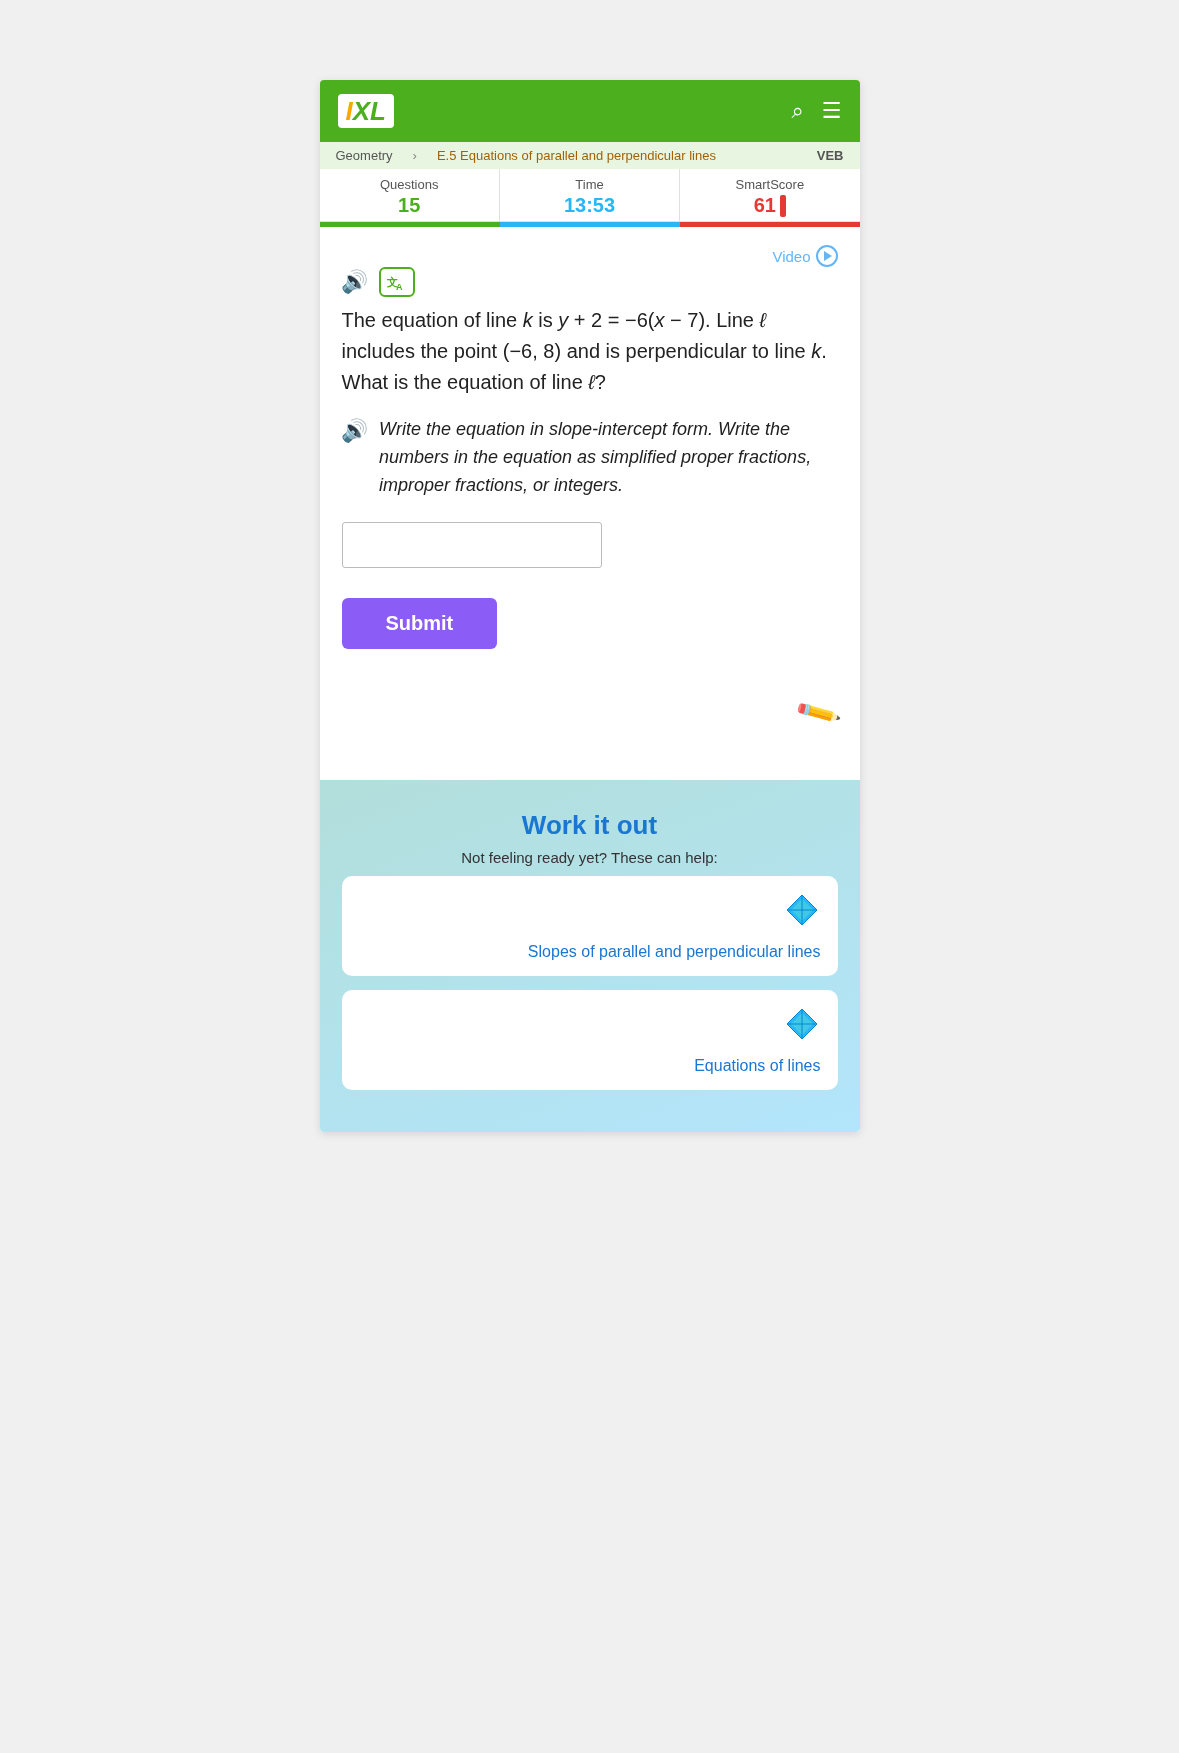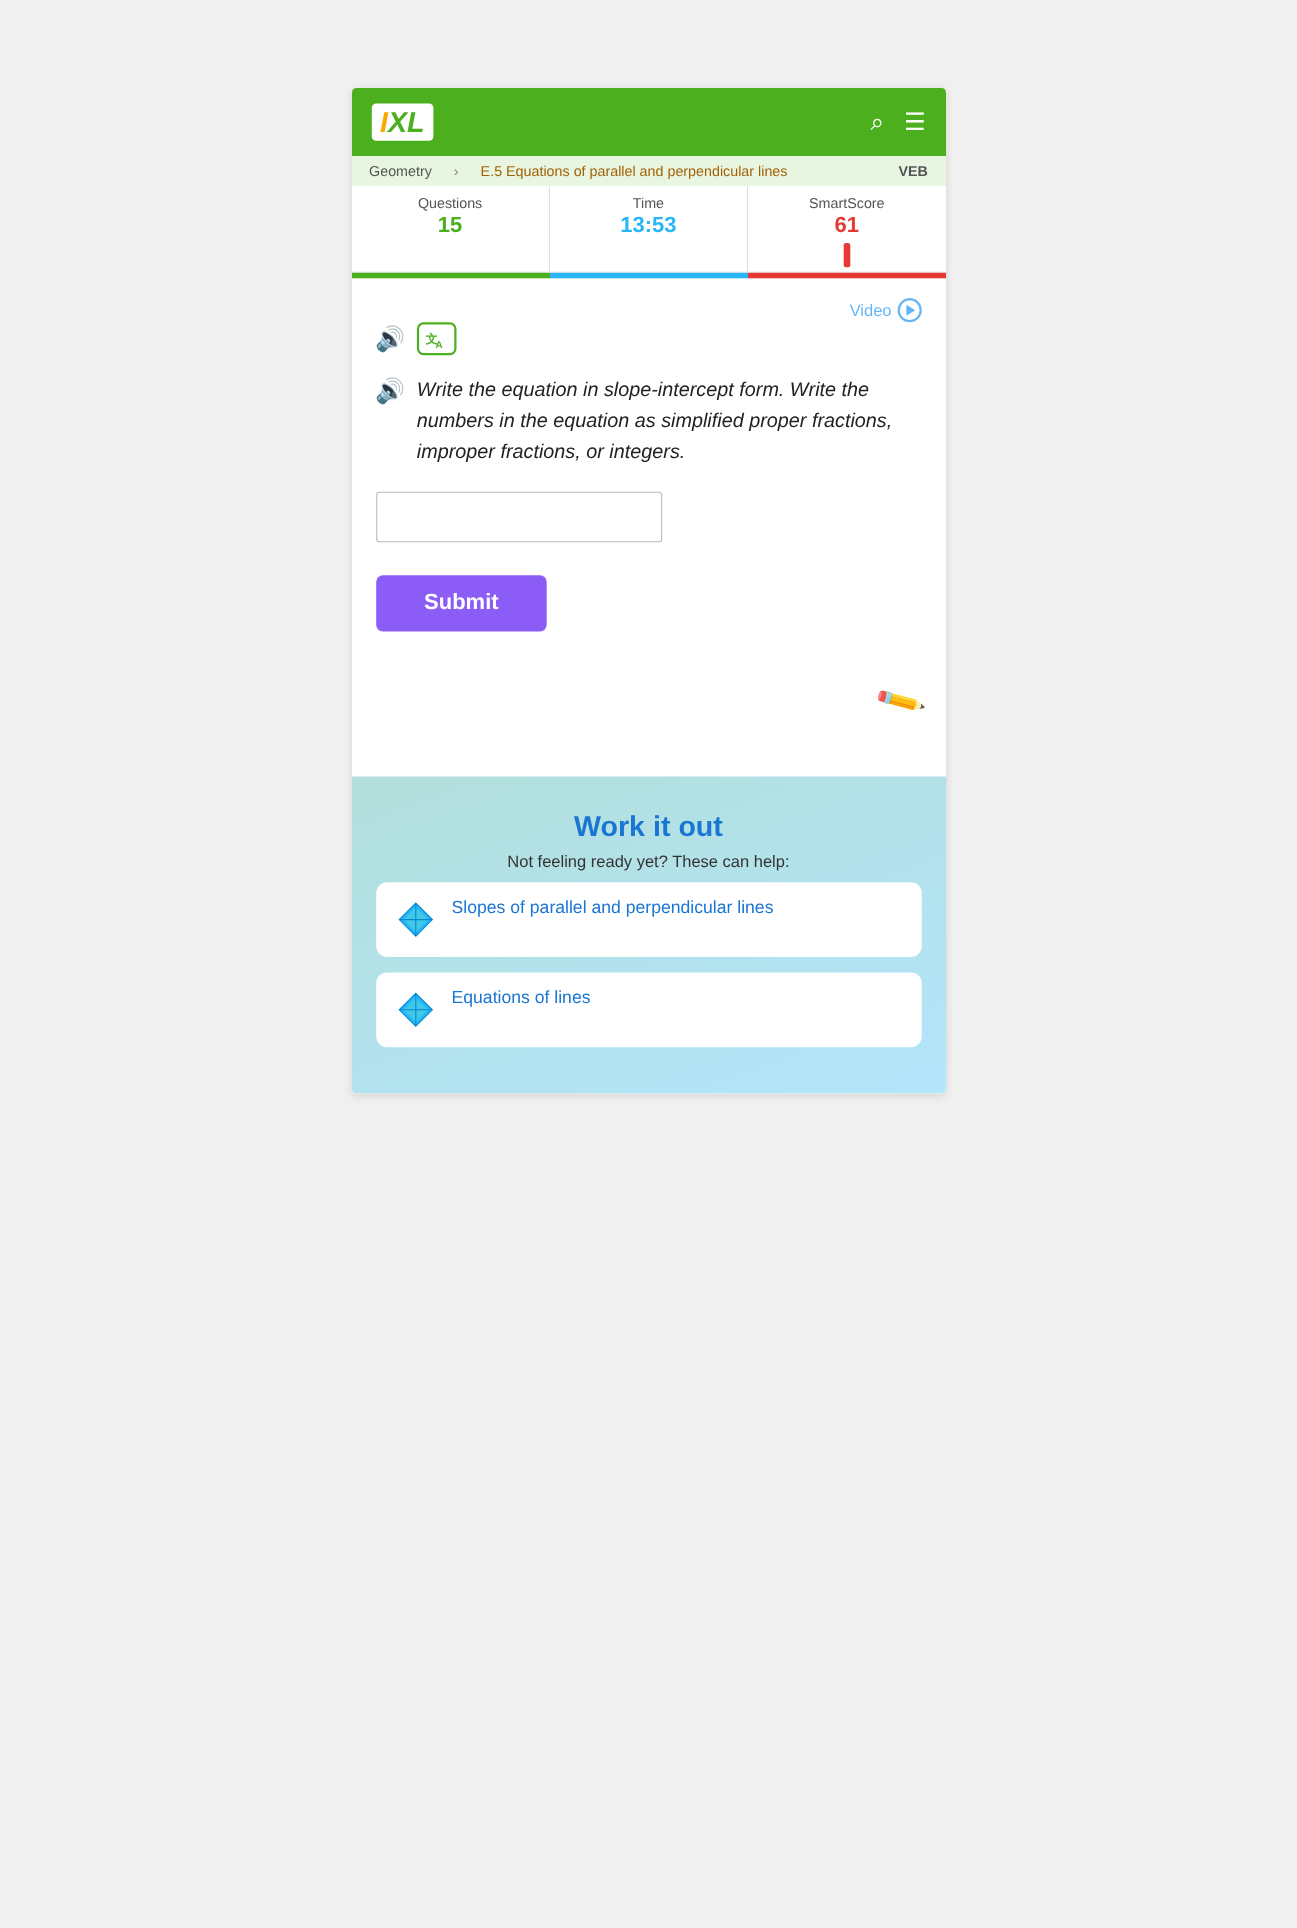--- a/index.html
+++ b/index.html
@@ -105,21 +105,20 @@
       margin-top: 2px;
     }
     .stat-value.green { color: #4caf1e; }
     .stat-value.blue { color: #29b6f6; }
     .stat-value.red-score {
       color: #e53935;
       display: flex;
       align-items: center;
       justify-content: center;
       gap: 4px;
-      flex-direction: column;
     }
     .score-bar-icon {
       width: 6px;
       height: 22px;
       background: #e53935;
       border-radius: 2px;
       display: inline-block;
     }
 
     
@@ -267,25 +266,26 @@
       text-align: center;
       font-size: 15px;
       color: #333;
       margin-bottom: 10px;
     }
     .work-item {
       background: #fff;
       border-radius: 10px;
       padding: 14px 16px;
       display: flex;
-      align-items: flex-start;
+      align-items: flex-end;
       gap: 14px;
       margin-bottom: 14px;
       cursor: pointer;
       border: 1px solid rgba(255,255,255,0.8);
+      flex-direction: column;
     }
     .diamond-icon {
       width: 38px;
       height: 38px;
       flex-shrink: 0;
     }
     .work-item-label {
       font-size: 16px;
       color: #1976d2;
       font-weight: 500;
@@ -363,20 +363,23 @@
 
     <div class="question-row">
       <span class="sound-icon">🔊</span>
       <div class="translate-box">
         <svg width="22" height="20" viewBox="0 0 22 20" fill="none" xmlns="http://www.w3.org/2000/svg">
           <text x="1" y="14" font-size="11" fill="#4caf1e" font-weight="700">文</text>
           <text x="10" y="18" font-size="9" fill="#4caf1e" font-weight="700">A</text>
         </svg>
       </div>
     </div>
+    <div class="question-text">
+      The equation of line <em>k</em> is <em>y</em> + 2 = −6(<em>x</em> − 7). Line <em>ℓ</em> includes the point (−6, 8) and is perpendicular to line <em>k</em>. What is the equation of line <em>ℓ</em>?
+    </div>
 
     <div class="instruction-row">
       <span class="sound-icon">🔊</span>
       <div class="instruction-text">Write the equation in slope-intercept form. Write the numbers in the equation as simplified proper fractions, improper fractions, or integers.</div>
     </div>
 
     <input type="text" class="answer-input" placeholder="" style="">
 
     <button class="submit-btn">Submit</button>
 

